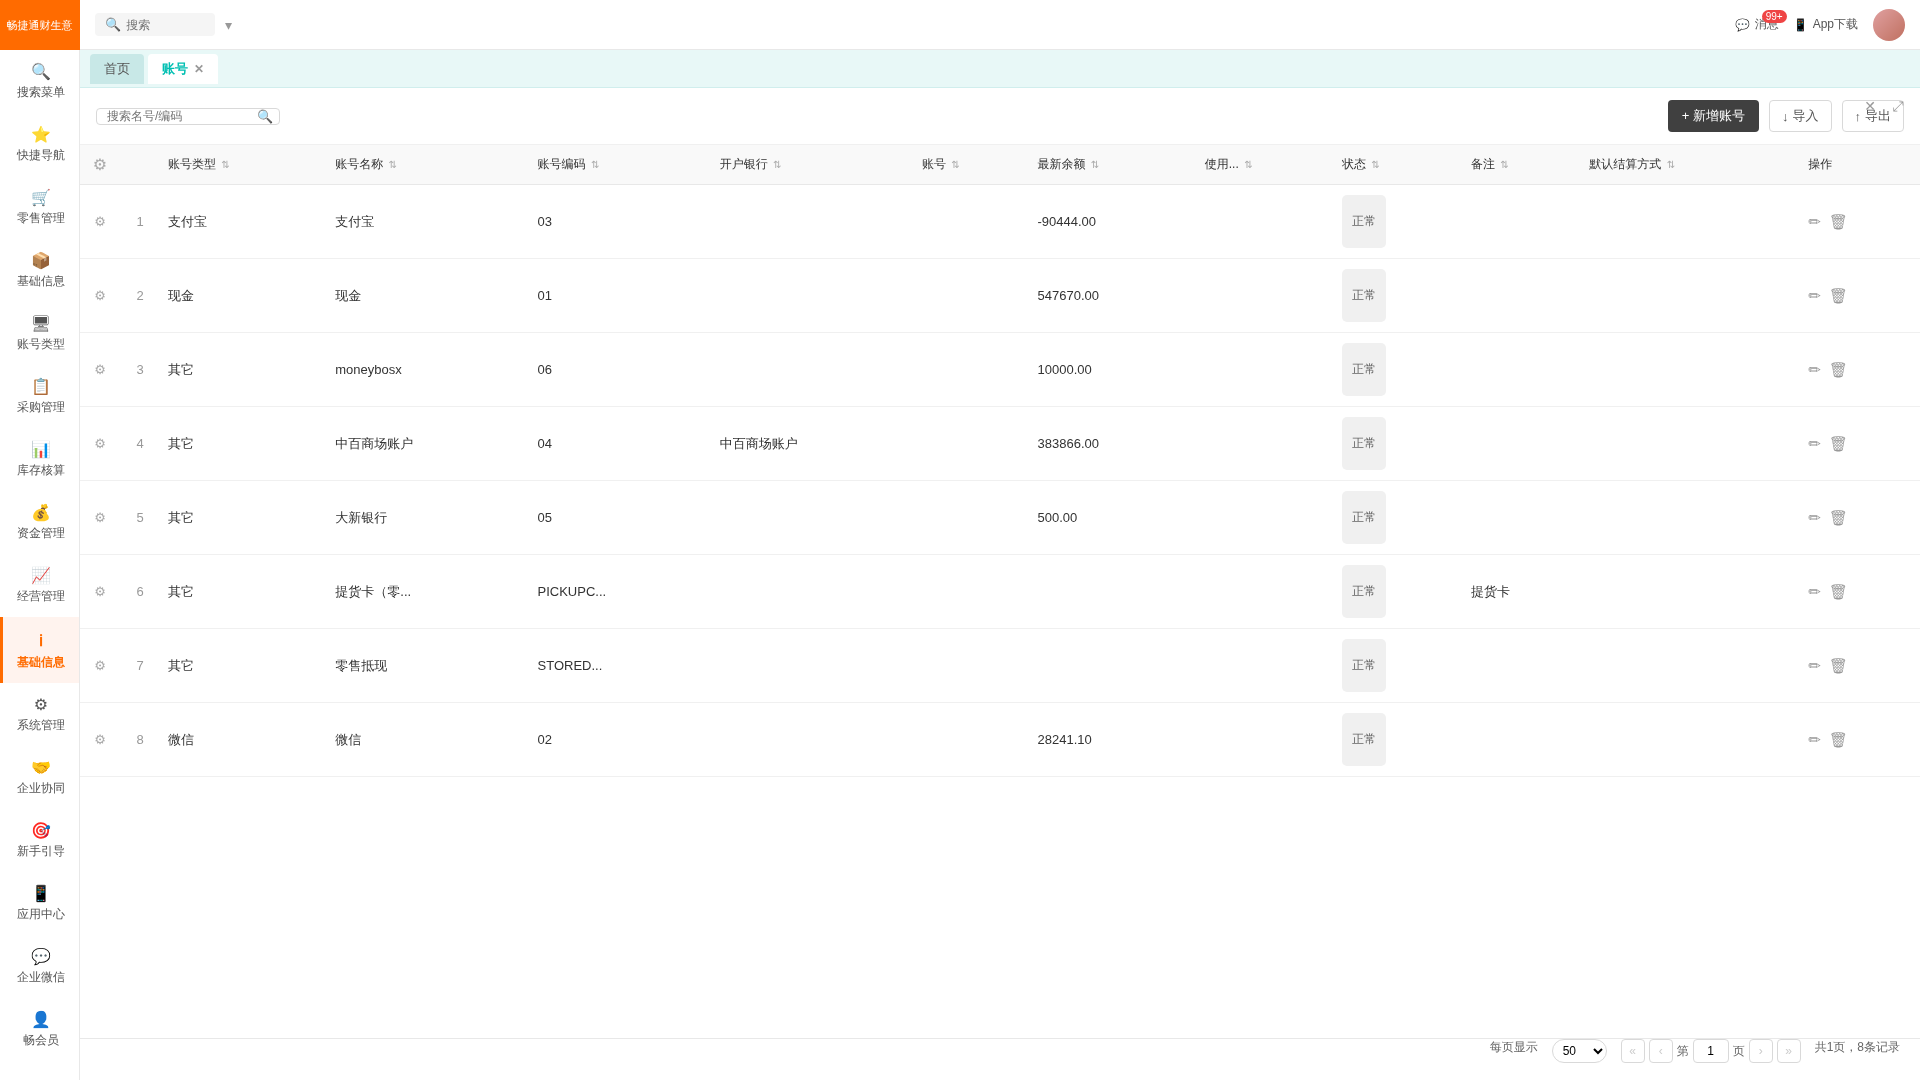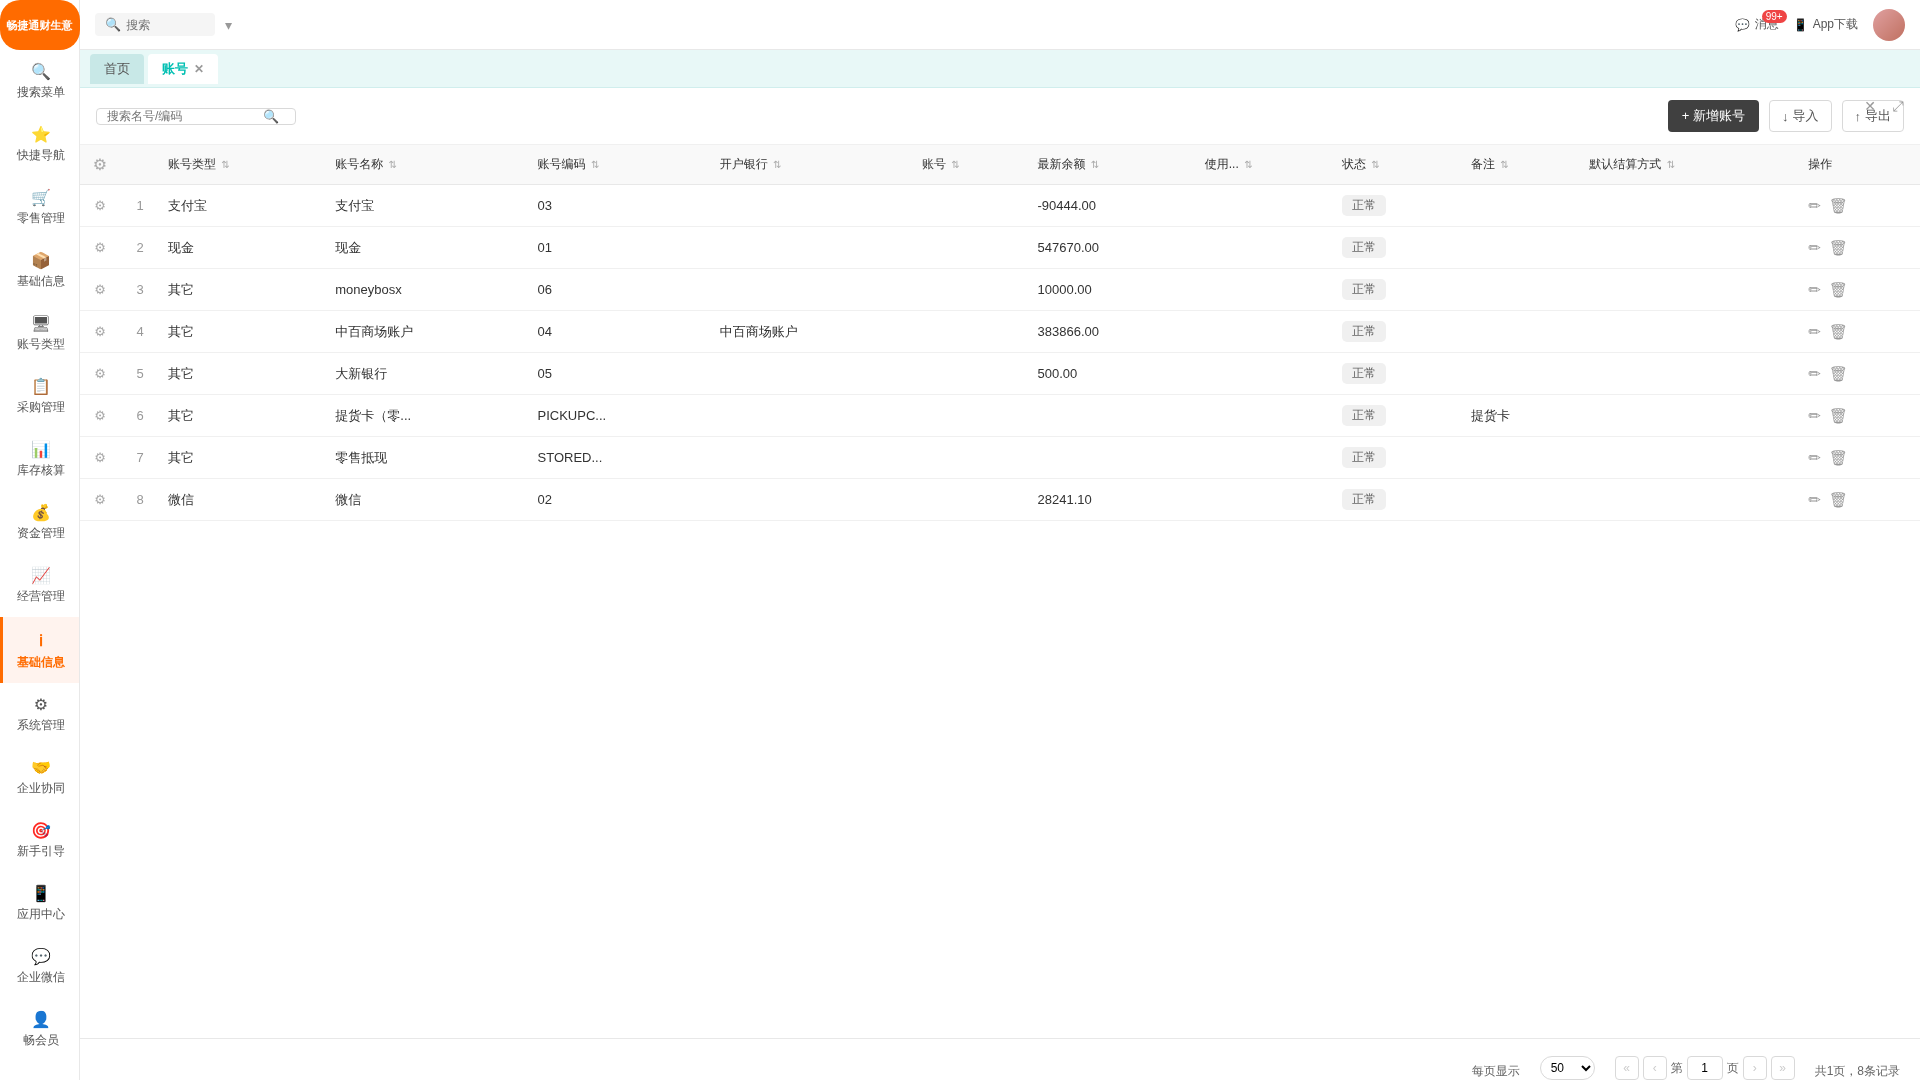--- a/index.html
+++ b/index.html
@@ -17,24 +17,23 @@
     }
     .sidebar-logo {
       width: 80px;
       height: 50px;
       background: #ff6b00;
       display: flex;
       align-items: center;
       justify-content: center;
       color: #fff;
       font-size: 11px;
-      font-weight: bold;
+      font-weight: normal;
       text-align: center;
       flex-shrink: 0;
-      border-radius: 20px;
     }
     .sidebar-logo-inner { line-height: 1.3; }
     .sidebar-menu {
       width: 100%;
       flex: 1;
       overflow-y: auto;
     }
     .sidebar-item {
       width: 100%;
       padding: 12px 5px;
@@ -186,22 +185,22 @@
       display: flex;
       align-items: center;
       gap: 8px;
     }
     .search-box {
       display: flex;
       align-items: center;
       border: 1px solid #d9d9d9;
       border-radius: 4px;
       padding: 0 10px;
-      gap: 6px;
-      width: 200px;
+      gap: 0;
+      width: 184px;
     }
     .search-box input {
       border: none;
       outline: none;
       font-size: 12px;
       color: #333;
       width: 150px;
     }
     .toolbar-right {
       display: flex;
@@ -284,37 +283,37 @@
       color: #333;
       font-size: 13px;
       white-space: nowrap;
     }
     .col-seq { width: 40px; text-align: center; color: #999; }
     .col-gear { width: 40px; text-align: center; }
     .status-badge {
       background: #f0f0f0;
       color: #555;
       border-radius: 5px;
-      padding: 2px 10px;
+      padding: 18px 10px;
       font-size: 12px;
       display: inline-block;
     }
     .status-normal { background: #f0f0f0; color: #666; }
     .action-btns { display: flex; gap: 8px; align-items: center; }
     .action-btn { cursor: pointer; color: #999; font-size: 15px; }
 
     
     .footer {
       height: 42px;
       display: flex;
-      align-items: flex-end;
+      align-items: flex-start;
       justify-content: flex-end;
       padding: 0 20px;
       border-top: 1px solid #e8e8e8;
-      gap: 20px;
+      gap: 14px;
       flex-shrink: 0;
       background: #fff;
     }
     .footer-label { color: #666; font-size: 12px; }
     .page-size-select {
       border: 1px solid #d9d9d9;
       border-radius: 12px;
       padding: 3px 6px;
       font-size: 12px;
       cursor: pointer;

